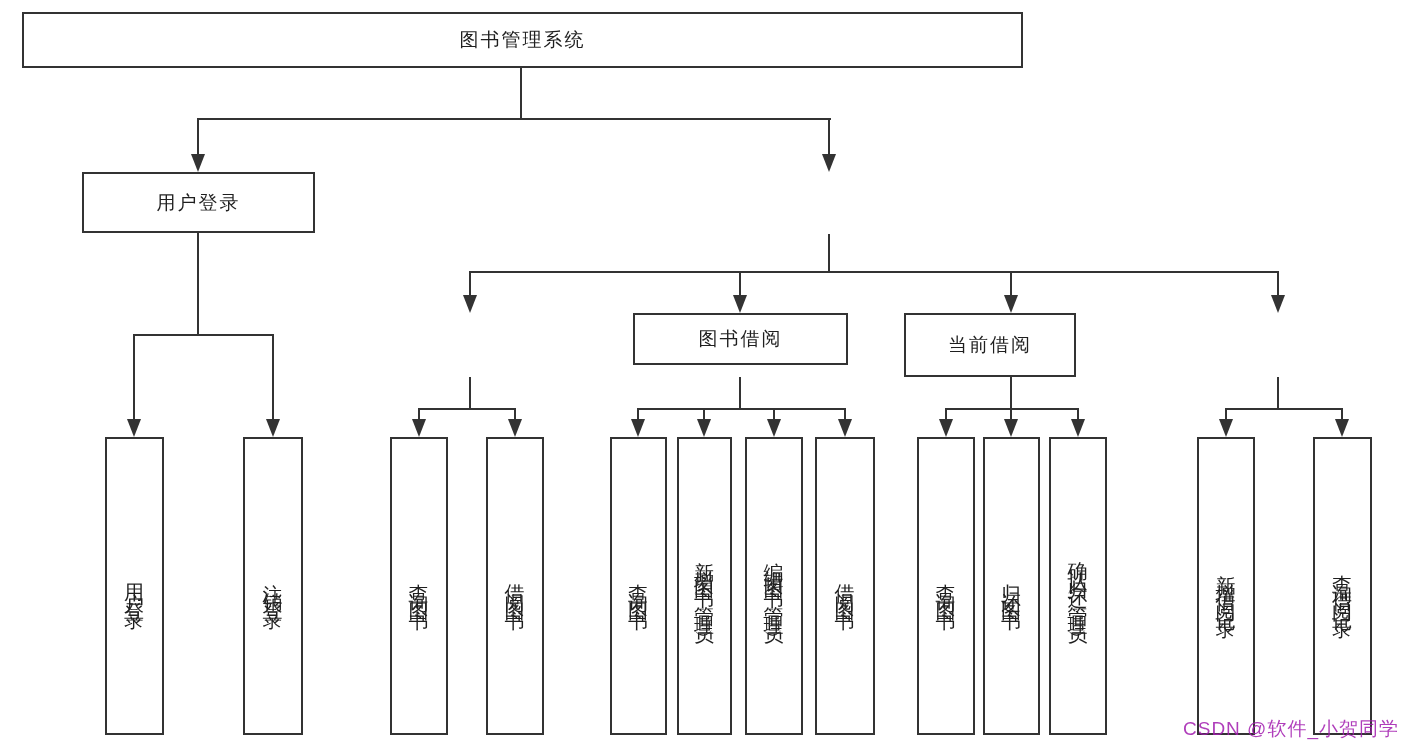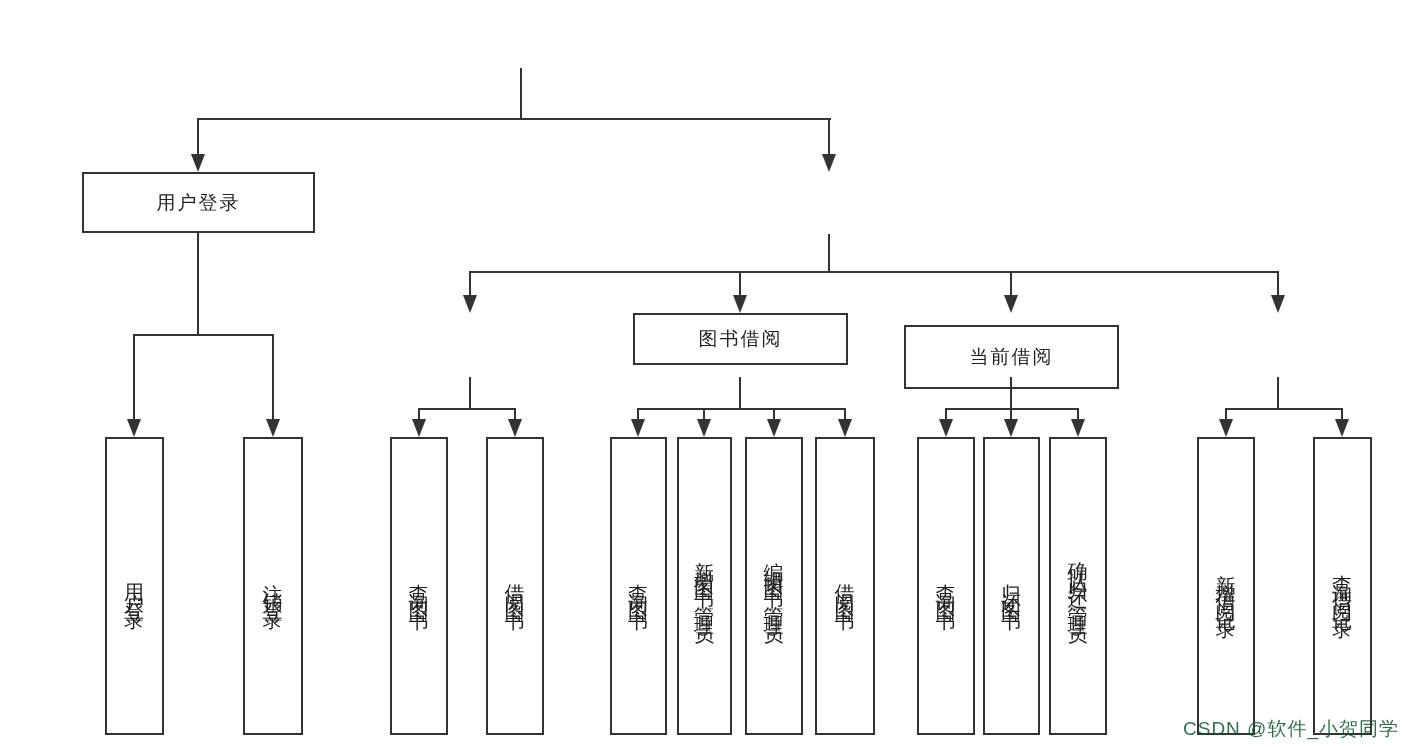--- a/index.html
+++ b/index.html
@@ -38,31 +38,34 @@
     position:absolute;width:0;height:0;
     border-left:7px solid transparent;
     border-right:7px solid transparent;
     border-top:18px solid #333333;
   }
   .watermark{
     position:absolute;
     left:1183px;top:716px;
     font-size:19px;
     letter-spacing:1px;
-    color:#14532d;
+    color:#a21caf;
     opacity:.85;
     z-index:5;
     white-space:nowrap;
   }
 </style>
 </head>
 <body>
 
 <div id="canvas">
 
+  <div class="box" style="left:22px;top:12px;width:1001px;height:56px;">
+    <span>图书管理系统</span>
+  </div>
 
   <div class="vline" style="left:520px;top:68px;height:50px;"></div>
   <div class="hline" style="left:197px;top:118px;width:634px;"></div>
   <div class="stem" style="left:197px;top:118px;height:36px;"></div>
   <div class="head" style="left:191px;top:154px;"></div>
   <div class="stem" style="left:828px;top:118px;height:36px;"></div>
   <div class="head" style="left:822px;top:154px;"></div>
 
   <div class="box" style="left:82px;top:172px;width:233px;height:61px;">
     <span>用户登录</span>
@@ -82,21 +85,21 @@
   <div class="stem" style="left:739px;top:271px;height:24px;"></div>
   <div class="head" style="left:733px;top:295px;"></div>
   <div class="stem" style="left:1010px;top:271px;height:24px;"></div>
   <div class="head" style="left:1004px;top:295px;"></div>
   <div class="stem" style="left:1277px;top:271px;height:24px;"></div>
   <div class="head" style="left:1271px;top:295px;"></div>
 
   <div class="box" style="left:633px;top:313px;width:215px;height:52px;">
     <span>图书借阅</span>
   </div>
-  <div class="box" style="left:904px;top:313px;width:215px;height:64px;margin-top:12px;">
+  <div class="box" style="left:904px;top:313px;width:172px;height:64px;">
     <span>当前借阅</span>
   </div>
 
   <div class="vline" style="left:469px;top:377px;height:31px;"></div>
   <div class="hline" style="left:418px;top:408px;width:98px;"></div>
   <div class="stem" style="left:418px;top:408px;height:11px;"></div>
   <div class="head" style="left:412px;top:419px;"></div>
   <div class="stem" style="left:514px;top:408px;height:11px;"></div>
   <div class="head" style="left:508px;top:419px;"></div>
 

